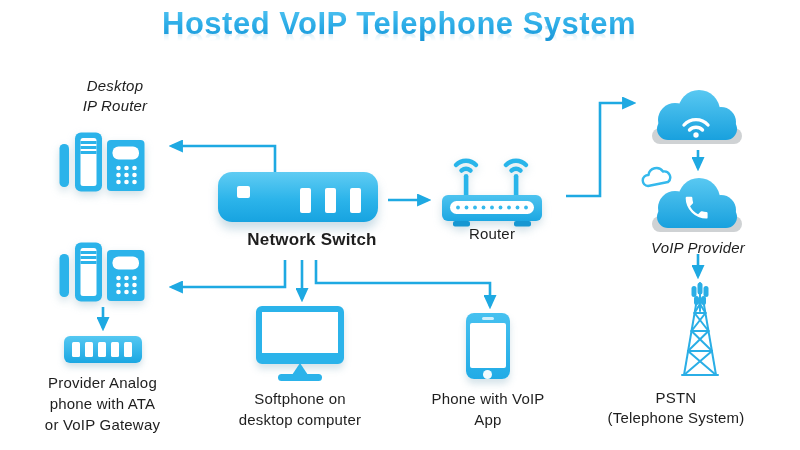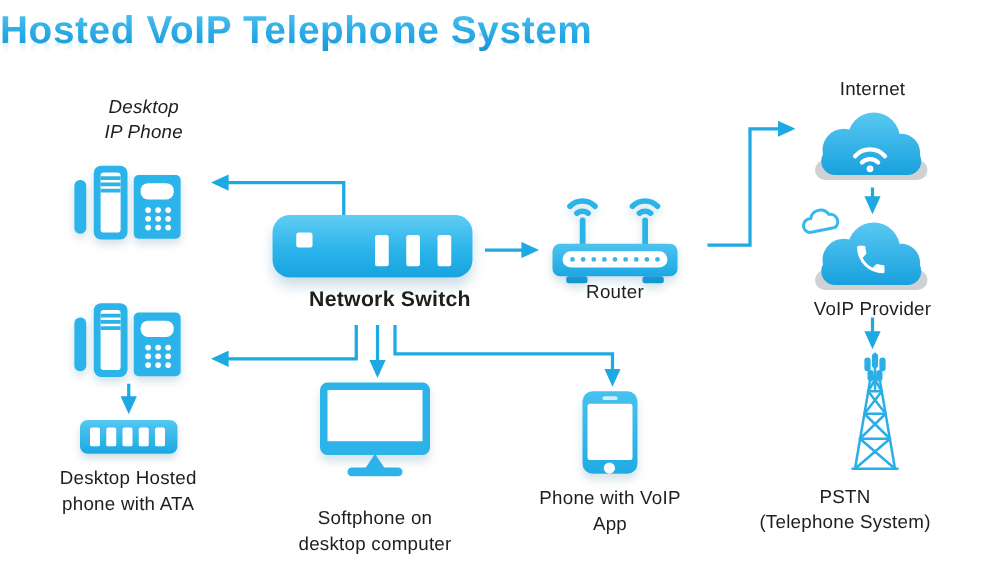--- a/index.html
+++ b/index.html
@@ -1,20 +1,20 @@
 <!DOCTYPE html>
 <html><head>
 <meta charset="utf-8">
 <style>
   html,body{margin:0;padding:0;background:#fff;}
   .stage{position:relative;width:800px;height:450px;background:#ffffff;overflow:hidden;
          font-family:"Liberation Sans",sans-serif;}
 
   
-  .title{position:absolute;top:6px;left:0;right:2px;
+  .title{position:absolute;top:6px;left:0;right:2px;text-align:center;
          font-size:31px;font-weight:bold;letter-spacing:.5px;}
   .title span{display:inline-block;
     background:linear-gradient(180deg,#56c6f3 0%,#2aabe6 55%,#1794d6 100%);
     -webkit-background-clip:text;background-clip:text;color:transparent;
     -webkit-box-reflect:below -17px linear-gradient(transparent 55%,rgba(0,0,0,.35));}
 
   
   .lbl{position:absolute;color:#1e1e1e;font-size:15px;line-height:20px;
        text-align:center;letter-spacing:.2px;}
   .lbl.bold{font-weight:bold;font-size:17px;}
@@ -78,21 +78,21 @@
       <path d="M698,254 L698,276" marker-end="url(#ah)"></path>
       <path d="M285,260 L285,287 L172,287" marker-end="url(#ah)"></path>
       <path d="M302,260 L302,299" marker-end="url(#ah)"></path>
       <path d="M316,260 L316,283 L490,283 L490,306" marker-end="url(#ah)"></path>
       <path d="M103,307 L103,328" marker-end="url(#ah)"></path>
     </g>
   </svg>
 
   <div class="lbl" style="left:40px;top:76px;width:150px;font-style:italic;">
     <div>Desktop</div>
-    <div>IP Phone</div>
+    <div>IP Router</div>
   </div>
   <svg class="icon-svg shadowed" style="left:58px;top:131px;" width="88" height="62" viewBox="0 0 88 62">
     <rect x="1.5" y="13" width="9.5" height="43" rx="4.5" fill="#2bb3ea"></rect>
     <rect x="17" y="1.5" width="27" height="59" rx="6" fill="#2bb3ea"></rect>
     <rect x="22.5" y="7" width="16" height="48" rx="2.5" fill="#fff"></rect>
     <rect x="22.5" y="10" width="16" height="3" fill="#2bb3ea"></rect>
     <rect x="22.5" y="15" width="16" height="3" fill="#2bb3ea"></rect>
     <rect x="22.5" y="20" width="16" height="3" fill="#2bb3ea"></rect>
     <rect x="49" y="9" width="37.5" height="51" rx="4" fill="#2bb3ea"></rect>
     <rect x="54.5" y="15.5" width="26.5" height="13" rx="6" fill="#fff"></rect>
@@ -143,21 +143,20 @@
         <circle cx="60.5" cy="69.5" r="1.9"></circle>
       <circle cx="69" cy="69.5" r="1.9"></circle>
         <circle cx="77.5" cy="69.5" r="1.9"></circle>
         <circle cx="86" cy="69.5" r="1.9"></circle>
     </g>
     <rect x="13" y="83" width="17" height="5.5" rx="2" fill="#1697d2"></rect>
     <rect x="74" y="83" width="17" height="5.5" rx="2" fill="#1697d2"></rect>
   </svg>
   <div class="lbl" style="left:442px;top:224px;width:100px;">Router</div>
 
-  <div class="lbl" style="left:648px;top:62px;width:100px;">Internet</div>
   <svg class="icon-svg" style="left:645px;top:84px;" width="102" height="64" viewBox="0 0 102 64">
     <defs>
       <linearGradient id="cg1" x1="0" y1="5" x2="0" y2="58" gradientUnits="userSpaceOnUse">
         <stop offset="0" stop-color="#5ac9f2"></stop>
           <stop offset="1" stop-color="#169fdd"></stop>
       </linearGradient>
     </defs>
     <rect x="7" y="44" width="90" height="16" rx="8" fill="#cfd2d4"></rect>
     <g fill="url(#cg1)">
       <circle cx="30" cy="36" r="17"></circle>
@@ -186,21 +185,21 @@
     <g fill="url(#cg2)">
       <circle cx="30" cy="36" r="17"></circle>
       <circle cx="54" cy="27" r="21"></circle>
       <circle cx="76" cy="38" r="15"></circle>
       <rect x="12" y="34" width="80" height="22" rx="11"></rect>
     </g>
     <g transform="translate(37,21) scale(1.22)">
       <path fill="#fff" d="M6.62,10.79a15.05,15.05 0 0 0 6.59,6.59l2.2-2.2a1,1 0 0 1 1-.25a11.36,11.36 0 0 0 3.57.57a1,1 0 0 1 1,1V20a1,1 0 0 1-1,1A17,17 0 0 1 3,4A1,1 0 0 1 4,3H7.5a1,1 0 0 1 1,1a11.36,11.36 0 0 0 .57,3.57a1,1 0 0 1-.25,1Z"></path>
     </g>
   </svg>
-  <div class="lbl" style="left:628px;top:238px;width:140px;">VoIP Provider</div>
+  <div class="lbl" style="left:628px;top:238px;width:140px;font-style:italic;">VoIP Provider</div>
 
   <svg class="icon-svg" style="left:670px;top:281px;" width="60" height="100" viewBox="0 0 60 100">
     <g stroke="#2aaee6" stroke-width="2" fill="none" stroke-linecap="round">
       <line x1="30" y1="2" x2="30" y2="30"></line>
       <line x1="27" y1="18" x2="14" y2="94"></line>
       <line x1="33" y1="18" x2="46" y2="94"></line>
       <line x1="24.5" y1="32" x2="35.5" y2="32"></line>
       <line x1="21.5" y1="50" x2="38.5" y2="50"></line>
       <line x1="18" y1="70" x2="42" y2="70"></line>
       <line x1="12" y1="94" x2="48" y2="94"></line>
@@ -248,28 +247,29 @@
     </g>
   </svg>
   <div class="ata">
     <span class="s1"></span>
       <span class="s2"></span>
     <span class="s3"></span>
       <span class="s4"></span>
     <span class="s5"></span>
   </div>
   <div class="lbl" style="left:15px;top:372px;width:175px;line-height:21px;">
-    <div>Desktop Hosted</div>
+    <div>Provider Analog</div>
     <div>phone with ATA</div>
+    <div>or VoIP Gateway</div>
   </div>
 
   <div class="monitor-screen"></div>
   <div class="monitor-neck"></div>
   <div class="monitor-base"></div>
-  <div class="lbl" style="left:215px;top:388px;width:170px;line-height:21px;margin-top:16px;">
+  <div class="lbl" style="left:215px;top:388px;width:170px;line-height:21px;">
     <div>Softphone on</div>
     <div>desktop computer</div>
   </div>
 
   <div class="phone">
     <span class="spk"></span>
     <span class="scr"></span>
     <span class="home"></span>
   </div>
   <div class="lbl" style="left:403px;top:388px;width:170px;line-height:21px;">

